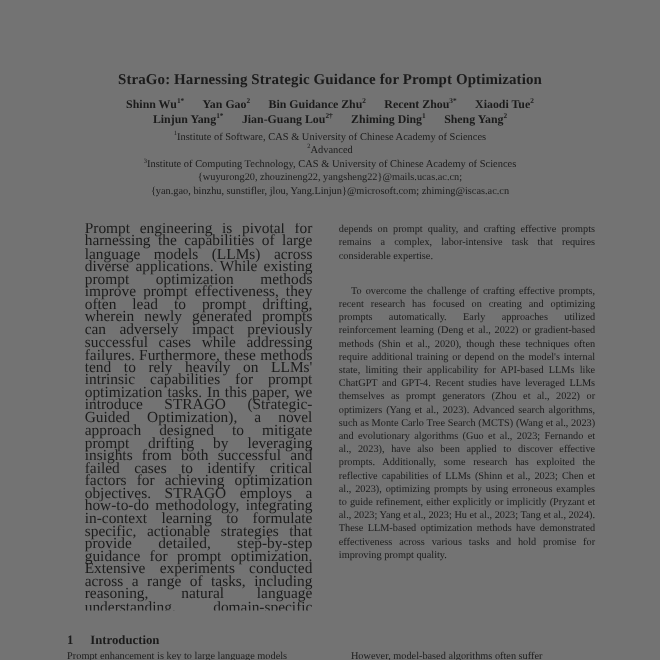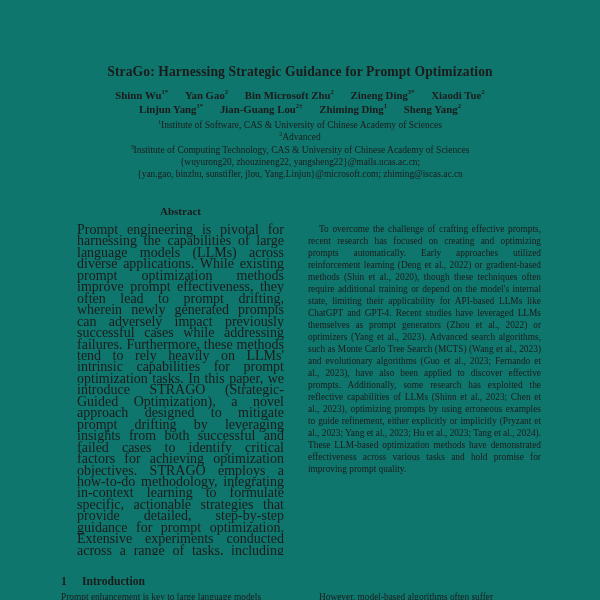--- a/index.html
+++ b/index.html
@@ -5,21 +5,21 @@
   html, body { margin: 0; padding: 0; }
   body {
     width: 600px; height: 600px;
     background: #ffffff;
     font-family: "Liberation Serif", "DejaVu Serif", serif;
     color: #1b1b1b;
   }
   .page {
     position: relative;
     width: 600px; height: 600px;
-    background: #0f766e;
+    background: #737373;
     overflow: hidden;
   }
   .header { position: absolute; top: 64px; left: 0; width: 600px; text-align: center; }
   .paper-title { font-size: 13.6px; font-weight: bold; letter-spacing: 0.1px; }
   .authors { margin-top: 9px; font-size: 10.8px; font-weight: bold; line-height: 13.5px; }
   .author { display: inline-block; margin: 0 7px; white-space: nowrap; }
   sup { font-size: 0.62em; line-height: 0; }
   .affiliations { margin-top: 3px; font-size: 9.5px; line-height: 12.3px; }
   .emails { font-size: 9.4px; line-height: 12.3px; }
   .columns { position: absolute; top: 203px; left: 60px; width: 481px; }
@@ -59,22 +59,22 @@
 
 <div class="page">
 
   <div class="header">
     <div class="paper-title">StraGo: Harnessing Strategic Guidance for Prompt Optimization</div>
 
     <div class="authors">
       <div>
         <span class="author"><span>Shinn Wu</span><sup>1*</sup></span>
         <span class="author"><span>Yan Gao</span><sup>2</sup></span>
-        <span class="author"><span>Bin Microsoft Zhu</span><sup>2</sup></span>
-        <span class="author"><span>Zineng Ding</span><sup>3*</sup></span>
+        <span class="author"><span>Bin Guidance Zhu</span><sup>2</sup></span>
+        <span class="author"><span>Recent Zhou</span><sup>3*</sup></span>
         <span class="author"><span>Xiaodi Tue</span><sup>2</sup></span>
       </div>
       <div>
         <span class="author"><span>Linjun Yang</span><sup>1*</sup></span>
         <span class="author"><span>Jian-Guang Lou</span><sup>2†</sup></span>
         <span class="author"><span>Zhiming Ding</span><sup>1</sup></span>
         <span class="author"><span>Sheng Yang</span><sup>2</sup></span>
       </div>
     </div>
 
@@ -84,31 +84,31 @@
       <div><sup>3</sup><span>Institute of Computing Technology, CAS &amp; University of Chinese Academy of Sciences</span></div>
       <div class="emails">{wuyurong20, zhouzineng22, yangsheng22}@mails.ucas.ac.cn;</div>
       <div class="emails">{yan.gao, binzhu, sunstifler, jlou, Yang.Linjun}@microsoft.com; zhiming@iscas.ac.cn</div>
     </div>
   </div>
 
   <div class="columns">
 
     <div class="col-left">
       <div class="abstract-block">
-        <div class="abstract-heading">Abstract</div>
         <div class="abstract-text">Prompt engineering is pivotal for harnessing the capabilities of large language models (LLMs) across diverse applications. While existing prompt optimization methods improve prompt effectiveness, they often lead to prompt drifting, wherein newly generated prompts can adversely impact previously successful cases while addressing failures. Furthermore, these methods tend to rely heavily on LLMs' intrinsic capabilities for prompt optimization tasks. In this paper, we introduce STRAGO (Strategic-Guided Optimization), a novel approach designed to mitigate prompt drifting by leveraging insights from both successful and failed cases to identify critical factors for achieving optimization objectives. STRAGO employs a how-to-do methodology, integrating in-context learning to formulate specific, actionable strategies that provide detailed, step-by-step guidance for prompt optimization. Extensive experiments conducted across a range of tasks, including reasoning, natural language understanding, domain-specific knowledge, and industrial applications, demonstrate STRAGO's superior performance. It establishes a new state-of-the-art in prompt optimization, showcasing its ability to deliver stable and effective prompt improvements.</div>
       </div>
       <div class="section-heading">
         <span class="section-number">1</span><span>Introduction</span>
       </div>
       <div class="partial-line-left">Prompt enhancement is key to large language models</div>
     </div>
 
     <div class="col-right">
       <div class="body-text">
+        <p>depends on prompt quality, and crafting effective prompts remains a complex, labor-intensive task that requires considerable expertise.</p>
         <p class="indent">To overcome the challenge of crafting effective prompts, recent research has focused on creating and optimizing prompts automatically. Early approaches utilized reinforcement learning (Deng et al., 2022) or gradient-based methods (Shin et al., 2020), though these techniques often require additional training or depend on the model's internal state, limiting their applicability for API-based LLMs like ChatGPT and GPT-4. Recent studies have leveraged LLMs themselves as prompt generators (Zhou et al., 2022) or optimizers (Yang et al., 2023). Advanced search algorithms, such as Monte Carlo Tree Search (MCTS) (Wang et al., 2023) and evolutionary algorithms (Guo et al., 2023; Fernando et al., 2023), have also been applied to discover effective prompts. Additionally, some research has exploited the reflective capabilities of LLMs (Shinn et al., 2023; Chen et al., 2023), optimizing prompts by using erroneous examples to guide refinement, either explicitly or implicitly (Pryzant et al., 2023; Yang et al., 2023; Hu et al., 2023; Tang et al., 2024). These LLM-based optimization methods have demonstrated effectiveness across various tasks and hold promise for improving prompt quality.</p>
       </div>
       <div class="partial-line-right">However, model-based algorithms often suffer</div>
     </div>
 
   </div>
 
 </div>
 
 </body></html>

